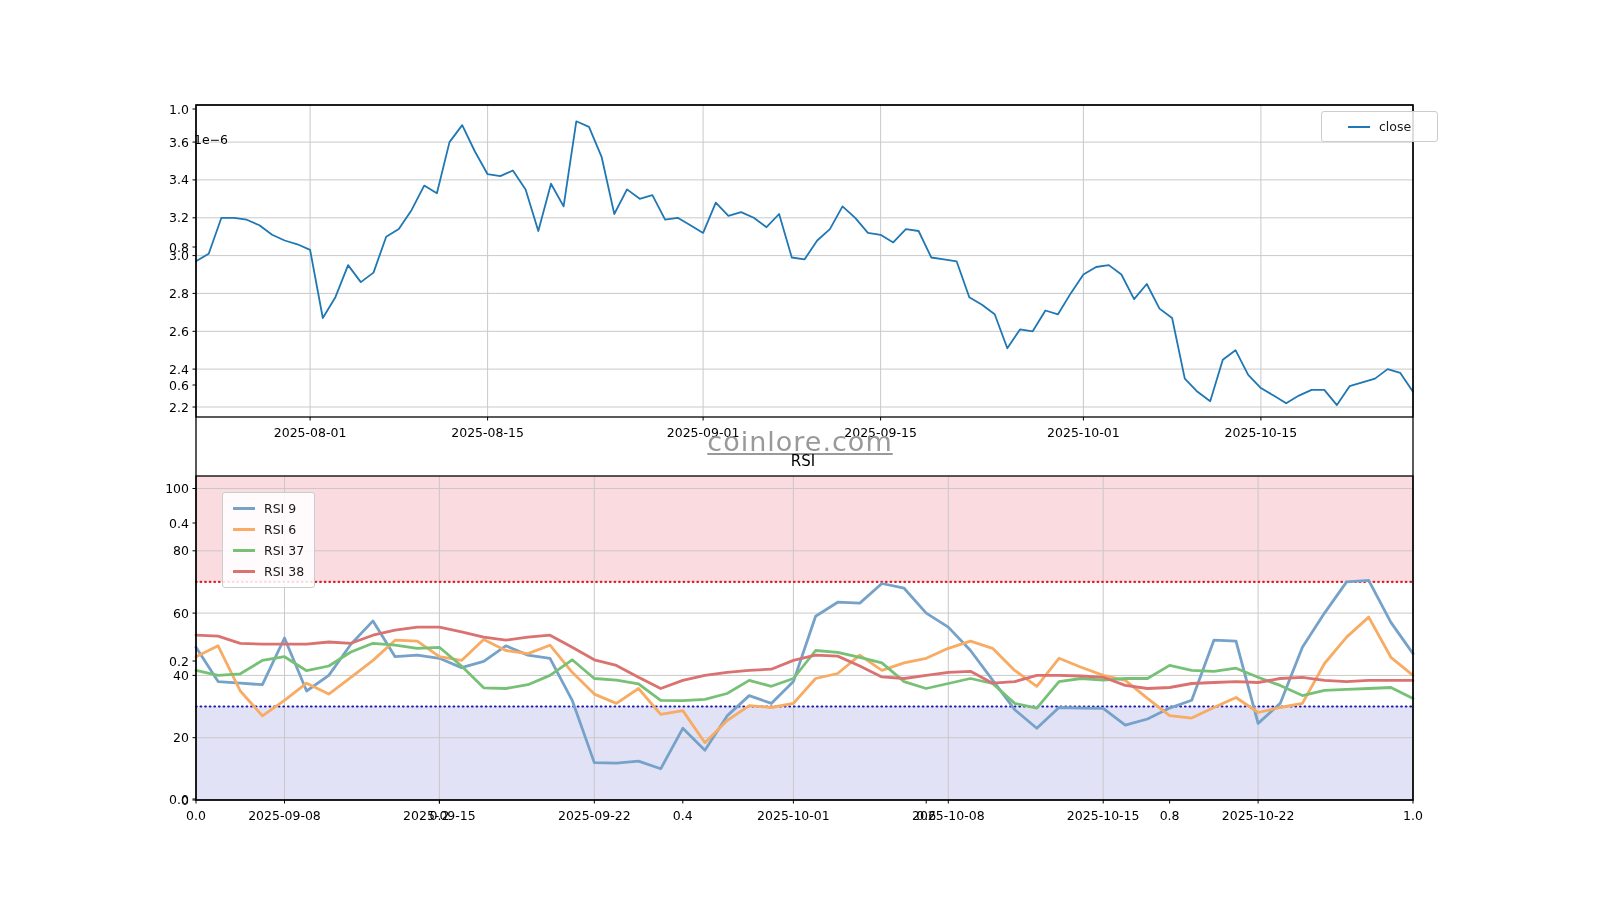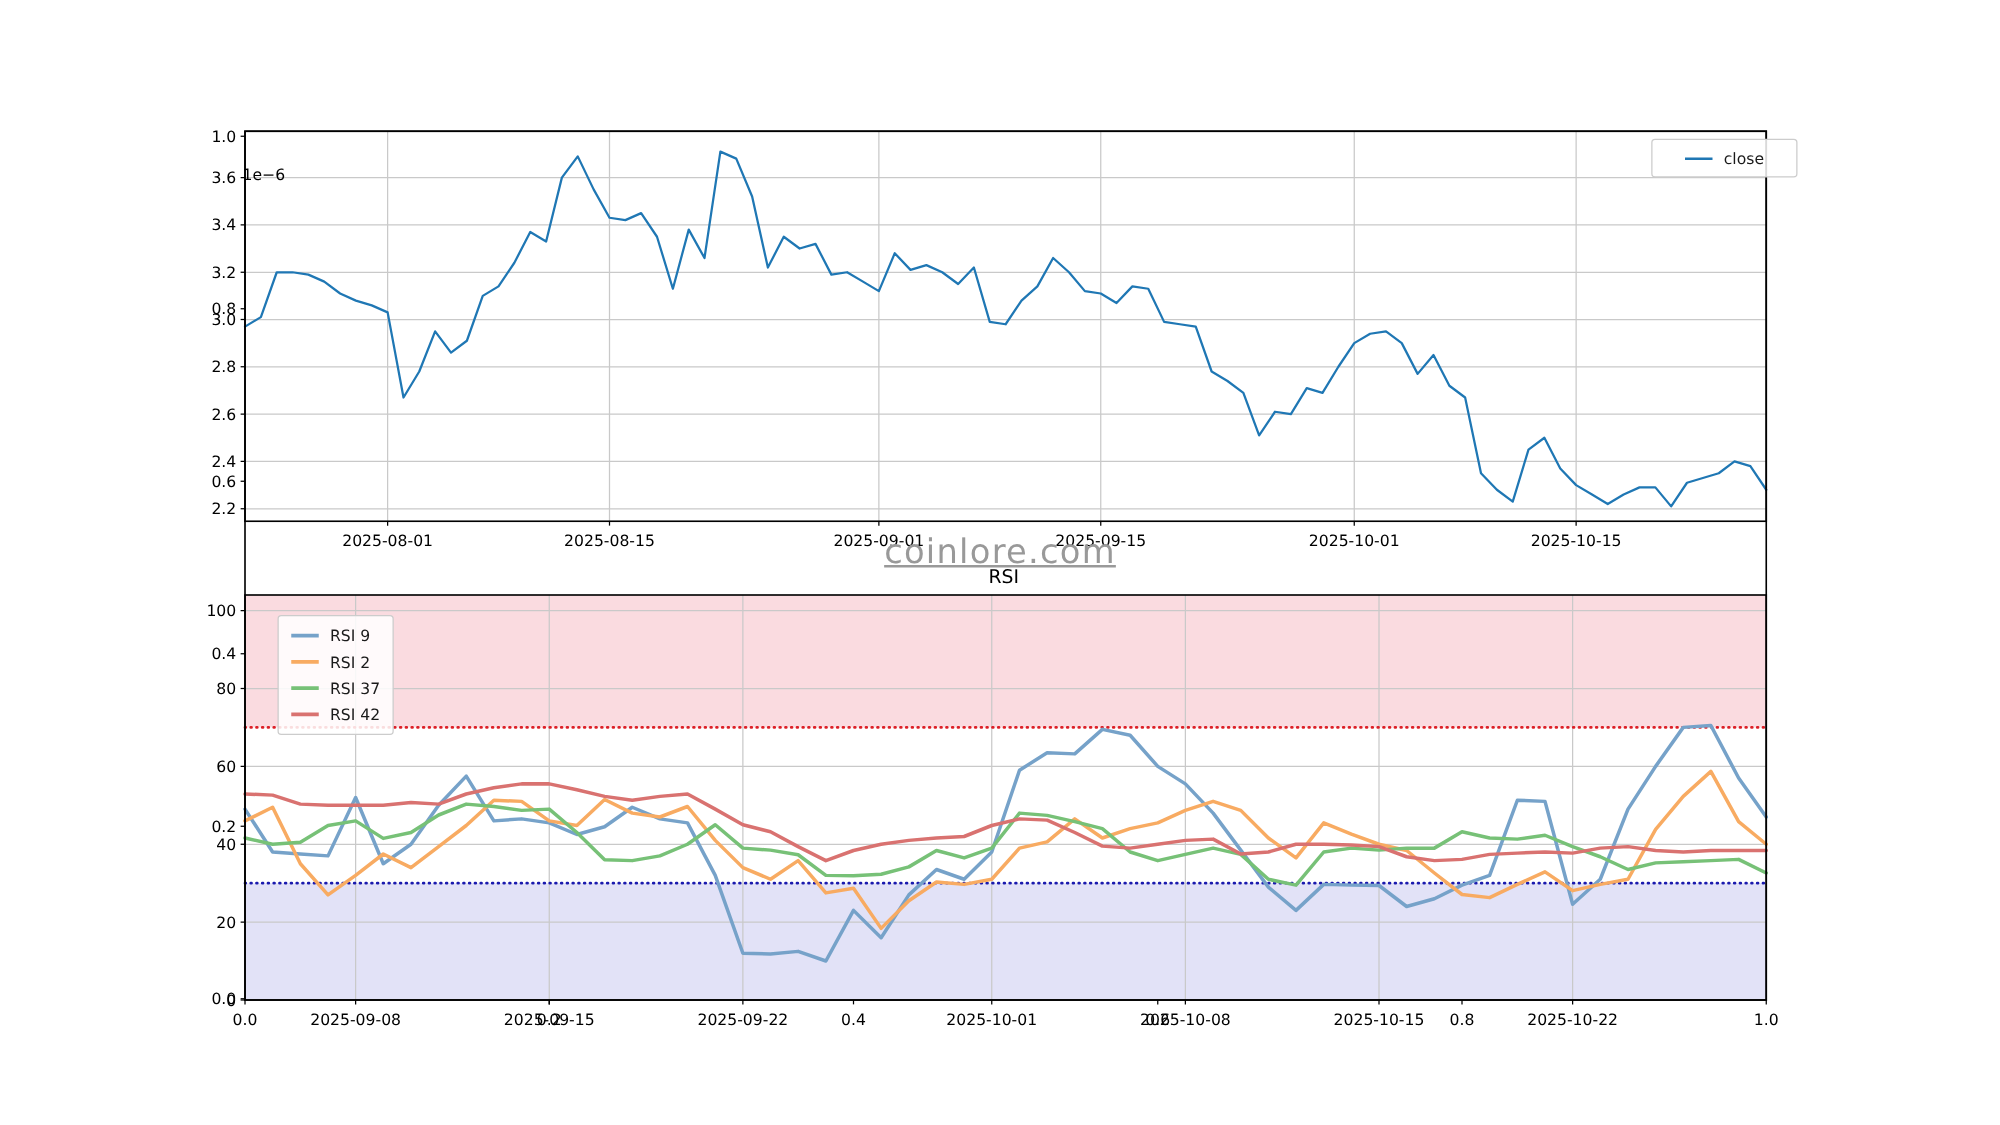--- a/index.html
+++ b/index.html
@@ -157,24 +157,24 @@
     </div>
   </div>
 
   <div class="legend" id="legend-rsi">
     <div class="lrow">
       <span class="sample thick" style="background: rgb(118, 162, 201);"></span>
       <span>RSI 9</span>
     </div>
     <div class="lrow">
       <span class="sample thick" style="background: rgb(248, 171, 98);"></span>
-      <span>RSI 2</span>
+      <span>RSI 6</span>
     </div>
     <div class="lrow">
       <span class="sample thick" style="background: rgb(119, 193, 119);"></span>
       <span>RSI 37</span>
     </div>
     <div class="lrow">
       <span class="sample thick" style="background: rgb(217, 114, 112);"></span>
-      <span>RSI 42</span>
+      <span>RSI 38</span>
     </div>
   </div>
 </div>
 
 </body></html>

